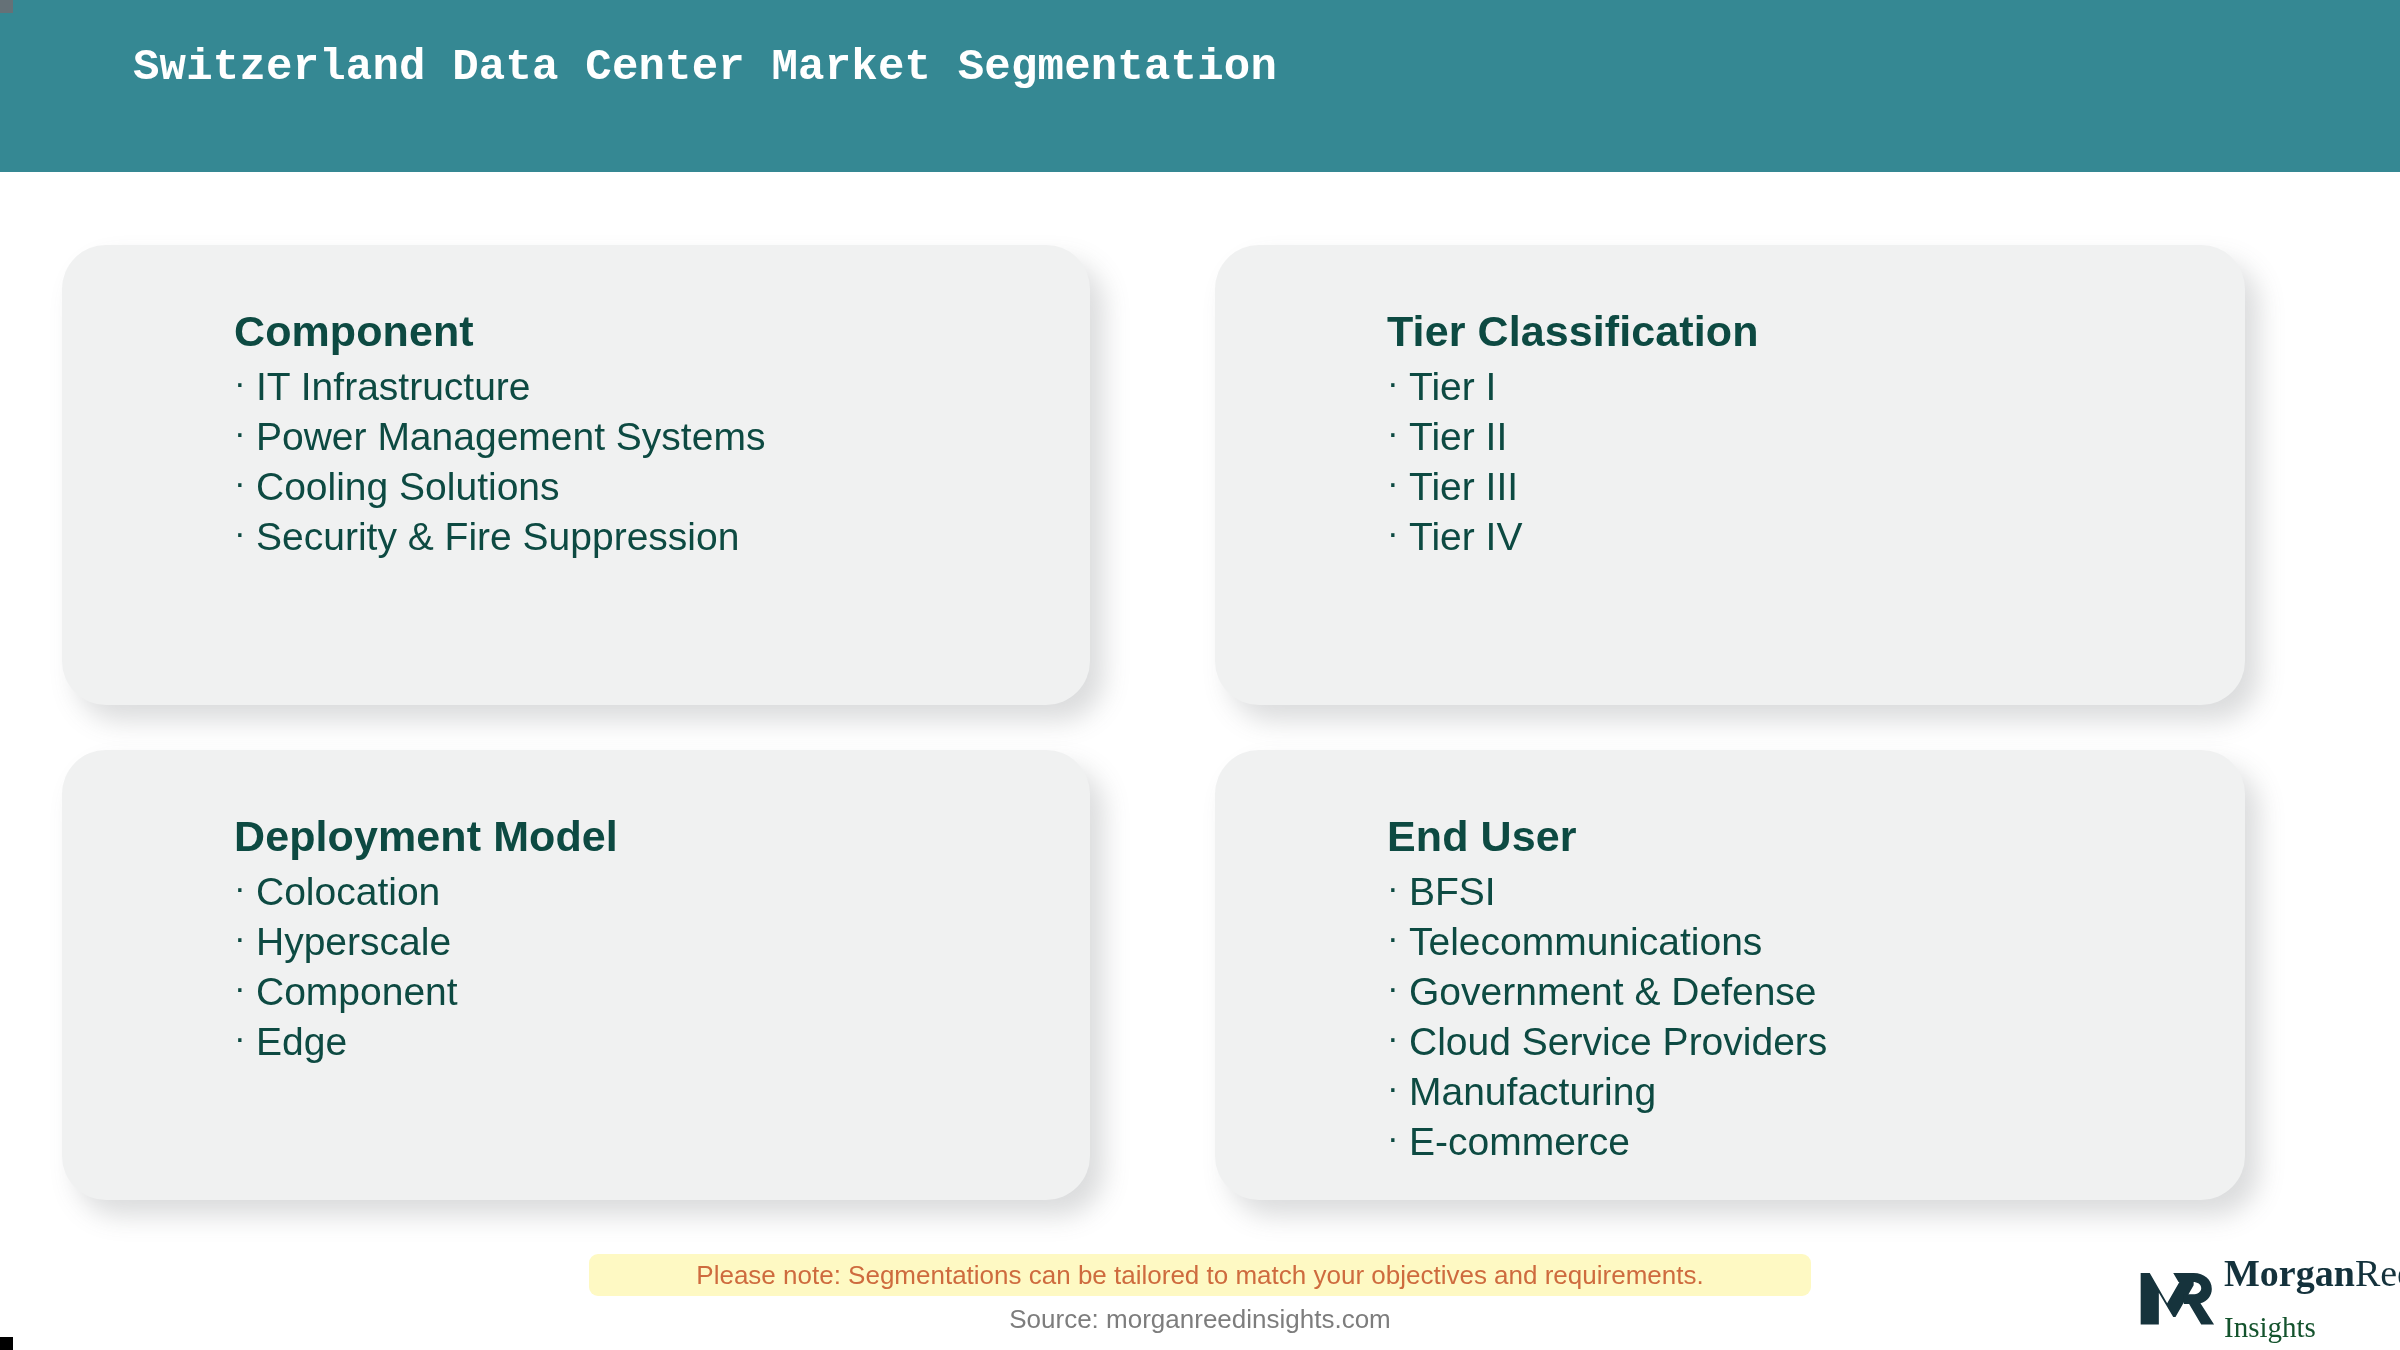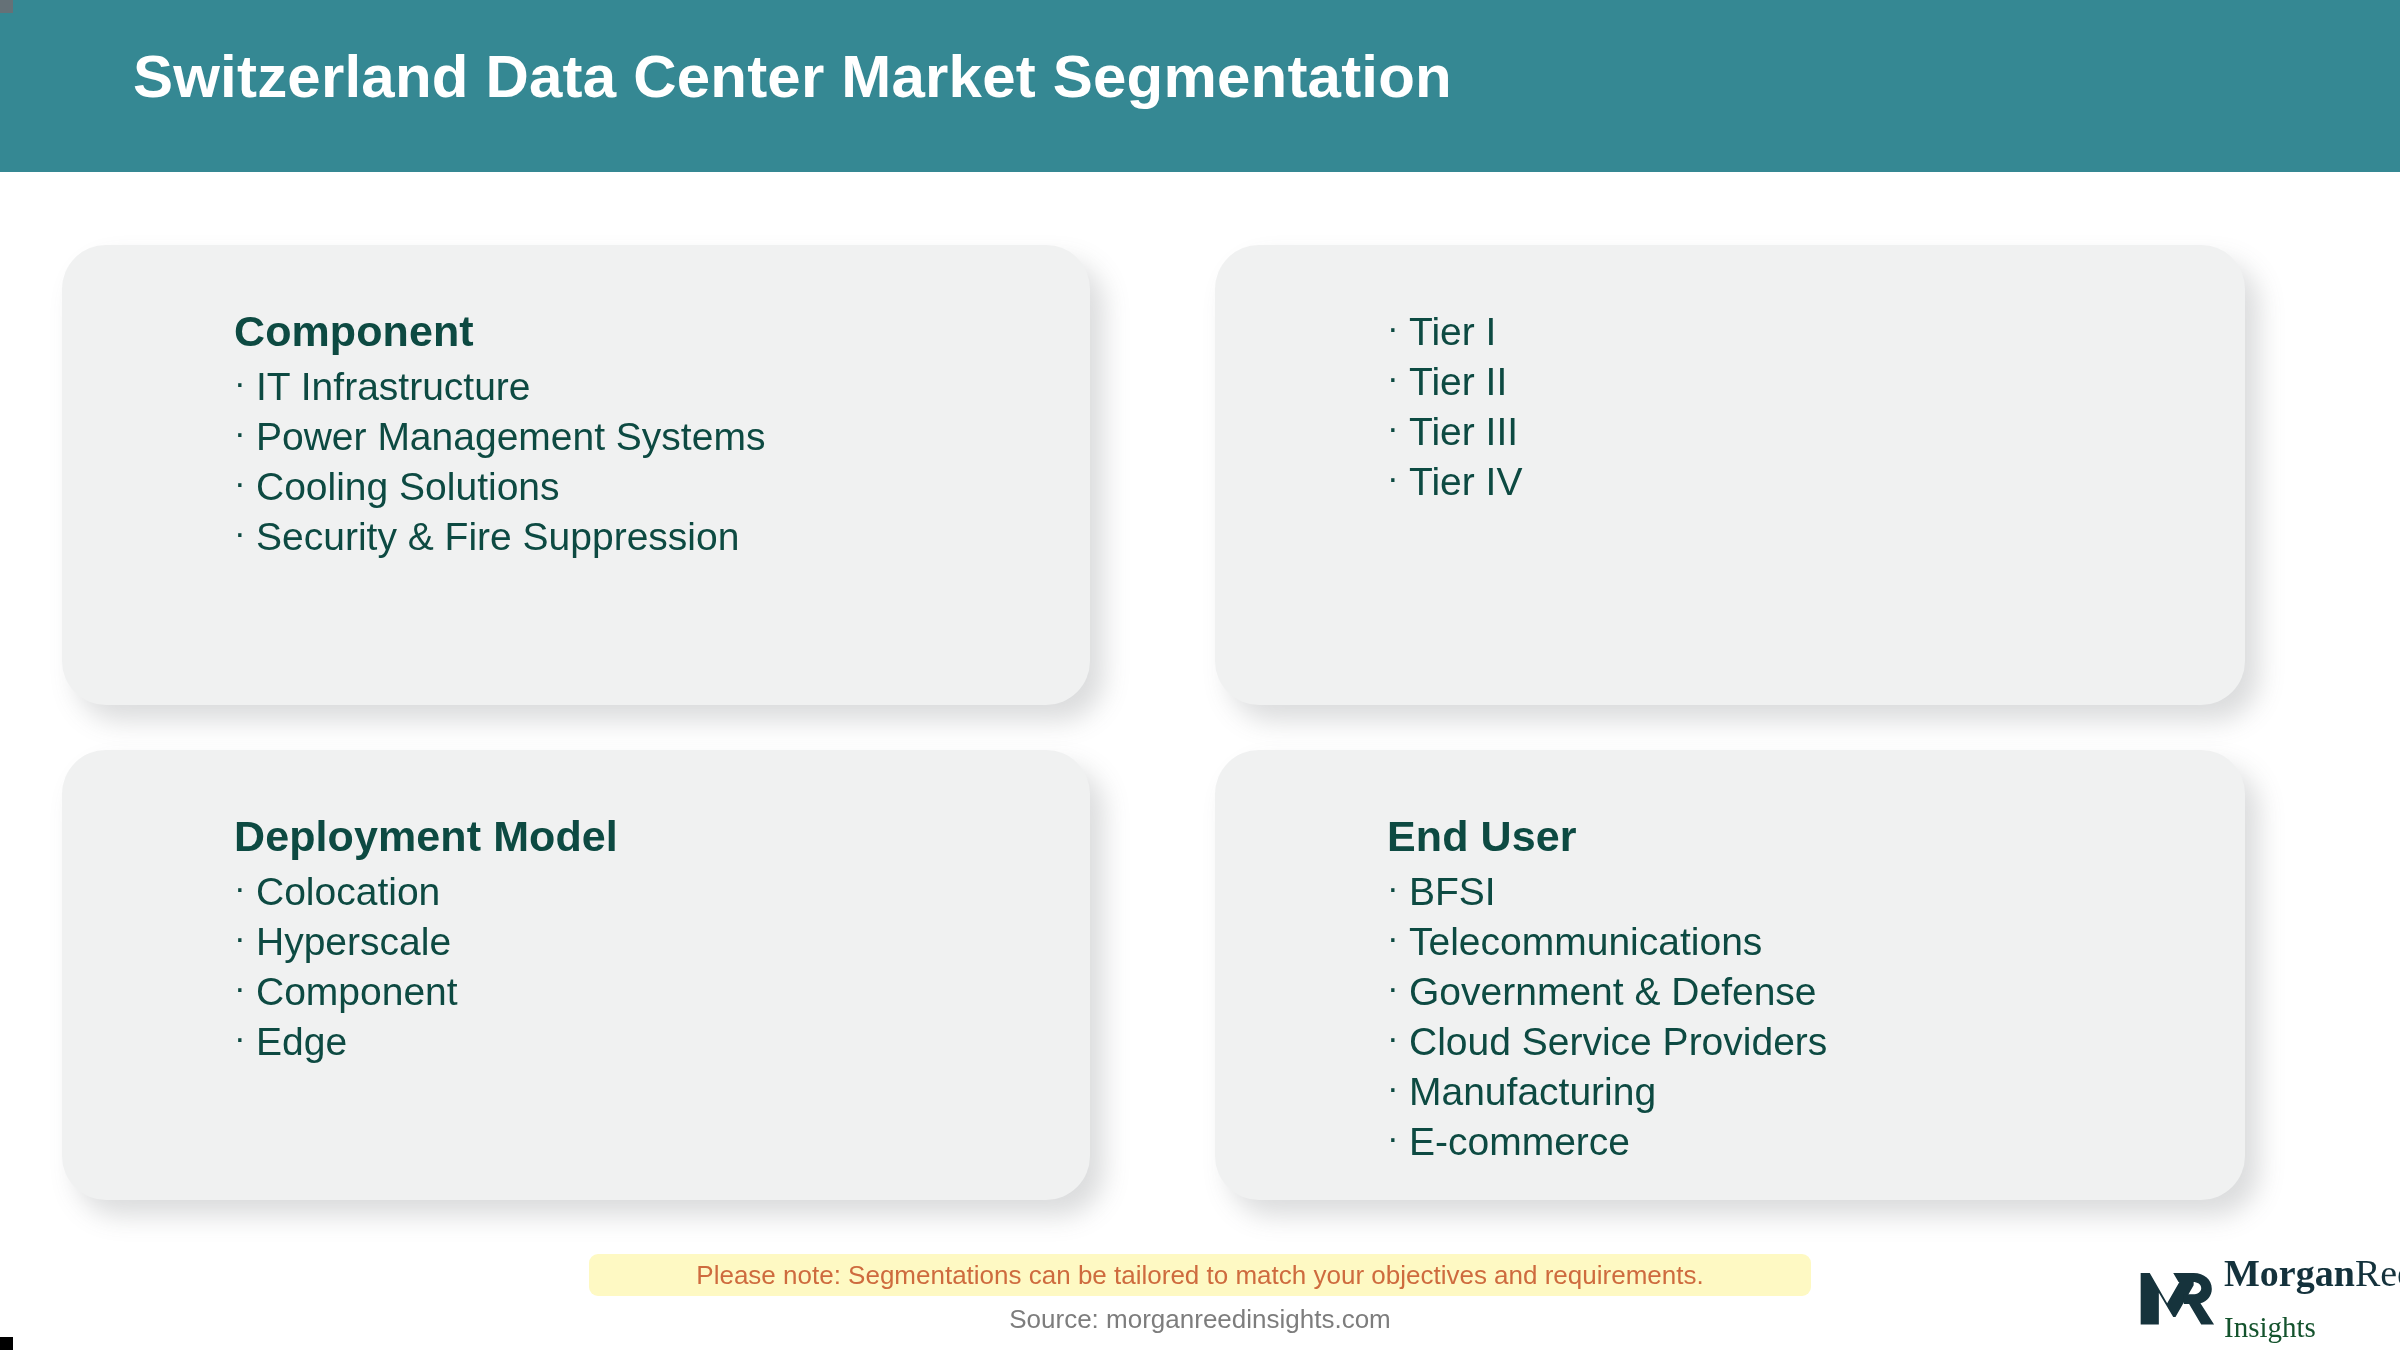--- a/index.html
+++ b/index.html
@@ -22,25 +22,26 @@
     top: 0;
     width: 2400px;
     height: 172px;
     background: #358893;
     box-sizing: border-box;
   }
   .header-title {
     position: absolute;
     left: 133px;
     top: 42px;
-    font-size: 60px;
+    font-size: 44px;
     font-weight: bold;
     color: #ffffff;
     letter-spacing: 0.2px;
     white-space: nowrap;
+    font-family: Liberation Mono, monospace;
   }
   .corner-notch {
     position: absolute;
     left: 0;
     top: 0;
     width: 13px;
     height: 13px;
     background: #6d6d72;
     opacity: 0.85;
   }
@@ -188,20 +189,21 @@
     <div class="card-title">Component</div>
     <ul class="card-list">
       <li>IT Infrastructure</li>
       <li>Power Management Systems</li>
       <li>Cooling Solutions</li>
       <li>Security &amp; Fire Suppression</li>
     </ul>
   </div>
 
   <div class="card pos-1">
+    <div class="card-title">Tier Classification</div>
     <ul class="card-list">
       <li>Tier I</li>
       <li>Tier II</li>
       <li>Tier III</li>
       <li>Tier IV</li>
     </ul>
   </div>
 
   <div class="card pos-2">
     <div class="card-title">Deployment Model</div>

